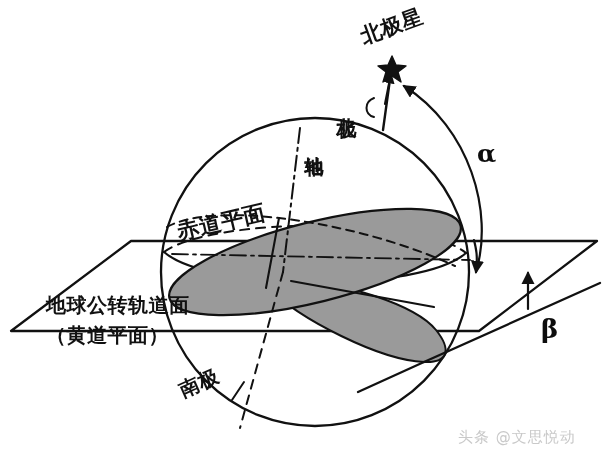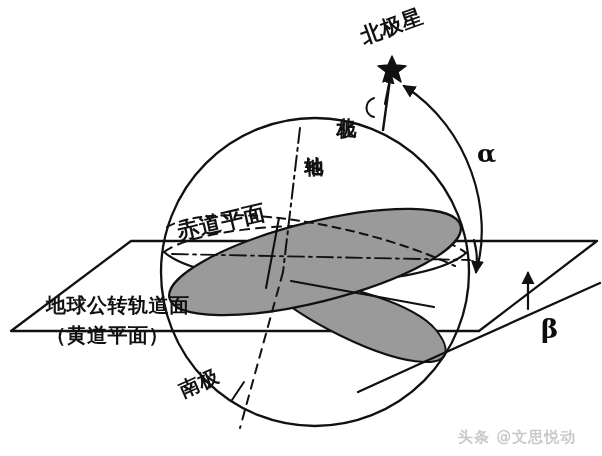--- a/index.html
+++ b/index.html
@@ -52,21 +52,21 @@
   #lbl-orbit     { left: 46px;  top: 295px; font-size: 20px; }
   #lbl-ecliptic  { left: 46px;  top: 325px; font-size: 20px; }
   #lbl-southpole { left: 176px; top: 382px; font-size: 20px; transform: rotate(-24deg); transform-origin: left top; }
   #lbl-alpha     { left: 477px; top: 141px; font-size: 25px; }
   #lbl-beta      { left: 541px; top: 316px; font-size: 26px; }
   #watermark {
     position: absolute;
     left: 458px;
     top: 428px;
     font-size: 15px;
-    font-weight: 700;
+    font-weight: 400;
     color: #c9c9c9;
     font-family: "DejaVu Sans", "Liberation Sans", sans-serif;
     letter-spacing: 1px;
     white-space: pre;
   }
 </style>
 </head>
 <body>
 
 <div id="stage">

